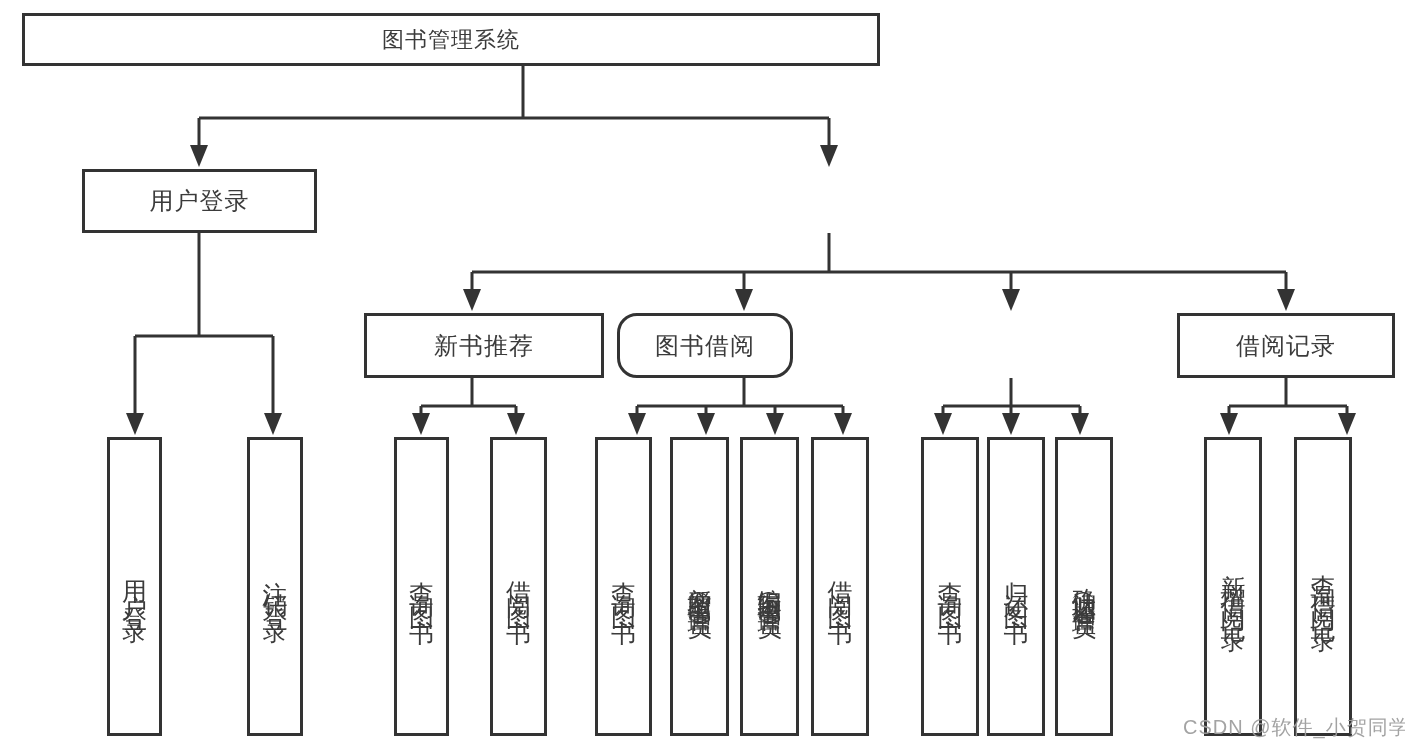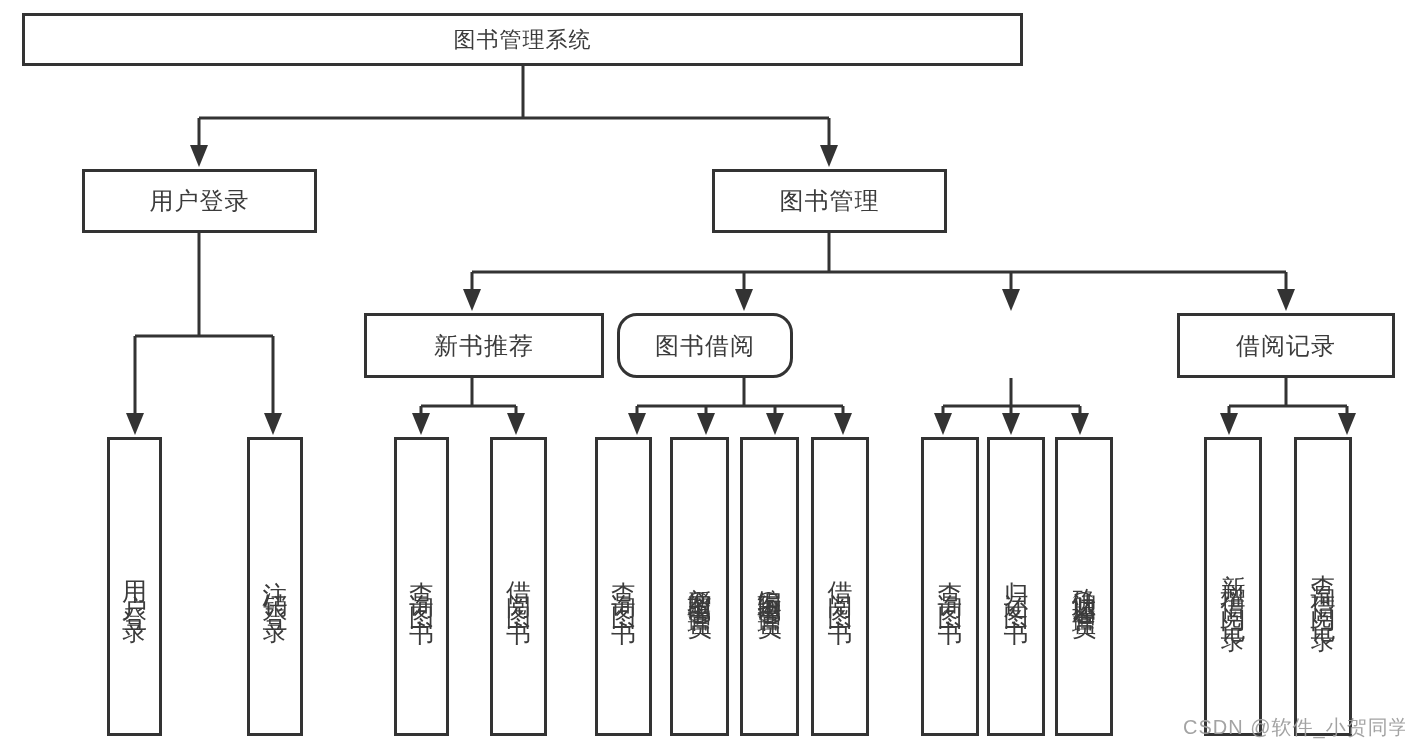--- a/index.html
+++ b/index.html
@@ -14,21 +14,21 @@
   .node{
     position:absolute;
     box-sizing:border-box;
     border:3px solid #333333;
     background:#ffffff;
     display:flex;align-items:center;justify-content:center;
     color:#3b3b3b;
     z-index:2;
   }
   .h-node{height:64px;font-size:24px;letter-spacing:1px;}
-  .root-node{left:22px;top:13px;width:1001px;height:53px;font-size:22px;letter-spacing:1px;}
+  .root-node{left:22px;top:13px;width:858px;height:53px;font-size:22px;letter-spacing:1px;}
   .lvl2{top:169px;}
   .lvl3{top:313px;height:65px;}
   .leaf{top:437px;height:299px;}
   .vtext{
     writing-mode:vertical-rl;
     text-orientation:mixed;
     font-size:25px;
     line-height:1;
     letter-spacing:13px;
     color:#3b3b3b;
@@ -90,23 +90,20 @@
     </g>
   </svg>
 
   <div class="node root-node">
     <span>图书管理系统</span>
   </div>
 
   <div class="node h-node lvl2" style="left:82px;width:235px;">
     <span>用户登录</span>
   </div>
-  <div class="node h-node lvl2" style="left:712px;width:235px;">
-    <span>图书管理</span>
-  </div>
 
   <div class="node h-node lvl3" style="left:364px;width:240px;">
     <span>新书推荐</span>
   </div>
   <div class="node h-node lvl3" style="left:617px;width:176px;border-radius:20px;">
     <span>图书借阅</span>
   </div>
   <div class="node h-node lvl3" style="left:1177px;width:218px;">
     <span>借阅记录</span>
   </div>

